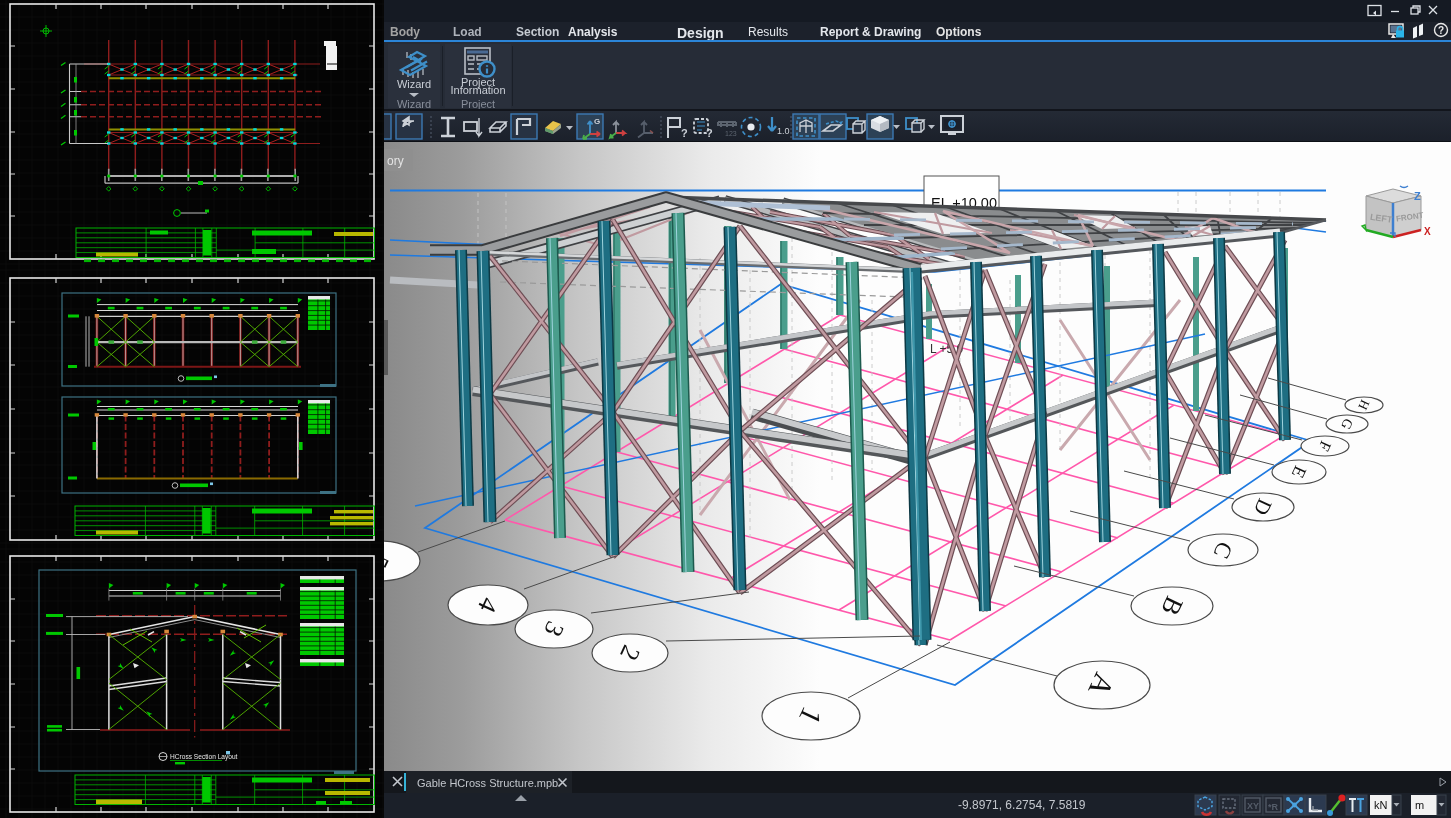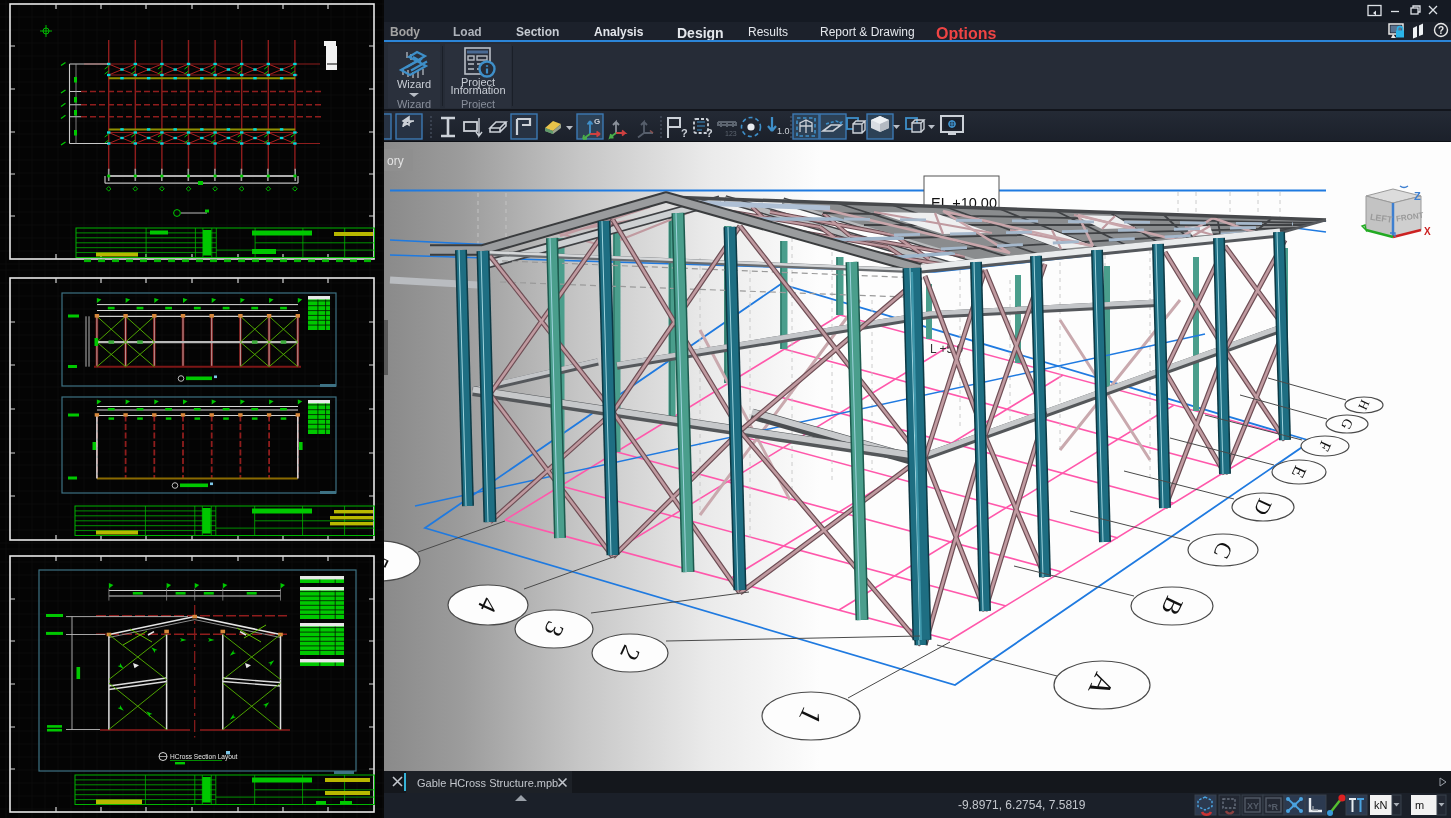--- a/index.html
+++ b/index.html
@@ -15,25 +15,25 @@
 <path d="M31 11.5h8"></path>
 <rect x="51" y="8" width="7" height="6"></rect>
         <path d="M53 8v-2h7v6h-2"></path>
 <path d="M69 6l8 8M77 6l-8 8"></path>
 </g>
     </svg>
     <div style="position:absolute;left:384px;top:22px;width:1067px;height:18px;background:#1c212b"></div>
     <div style="position:absolute;left:390px;top:25px;font-size:12px;font-weight:bold;color:#a3a3a3">Body</div>
     <div style="position:absolute;left:453px;top:25px;font-size:12px;font-weight:bold;color:#aeb3bb">Load</div>
     <div style="position:absolute;left:516px;top:25px;font-size:12px;font-weight:bold;color:#c6cbd2">Section</div>
-    <div style="position:absolute;left:594px;top:25px;font-size:12px;font-weight:bold;color:#e4e7ec">Analysis</div>
+    <div style="position:absolute;left:568px;top:25px;font-size:12px;font-weight:bold;color:#e4e7ec">Analysis</div>
     <div style="position:absolute;left:677px;top:25px;font-size:14px;font-weight:bold;color:#e4e7ec">Design</div>
     <div style="position:absolute;left:748px;top:25px;font-size:12px;font-weight:normal;color:#e4e7ec">Results</div>
-    <div style="position:absolute;left:820px;top:25px;font-size:12px;font-weight:normal;color:#e4e7ec">Report &amp; Drawing</div>
-    <div style="position:absolute;left:936px;top:25px;font-size:16px;font-weight:bold;color:#ef4444">Options</div>
+    <div style="position:absolute;left:820px;top:25px;font-size:12px;font-weight:bold;color:#e4e7ec">Report &amp; Drawing</div>
+    <div style="position:absolute;left:936px;top:25px;font-size:12px;font-weight:bold;color:#e5e5e5">Options</div>
     <svg style="position:absolute;left:1385px;top:22px" width="66" height="18">
 <rect x="4" y="2" width="14" height="10" fill="none" stroke="#e8e8e8" stroke-width="1.5"></rect>
 <rect x="5.5" y="3.5" width="11" height="7" fill="#5a7390"></rect>
 <path d="M8 12l3 4h-5z" fill="#e8e8e8"></path>
 <rect x="11" y="8.5" width="8" height="7" fill="#2ab4e8"></rect>
       <path d="M12.5 9v-2a2.5 2.5 0 015 0v2" stroke="#2ab4e8" stroke-width="1.6" fill="none"></path>
 <path d="M28 6l4-2v11l-4 1.5zM34 3.5l4-2v11l-4 1.5z" fill="#eef1f4"></path>
 <circle cx="56" cy="8" r="6.5" fill="none" stroke="#e8e8e8" stroke-width="1.4"></circle>
 <text x="53" y="12" font-size="10" font-weight="bold" fill="#e8e8e8">?</text>
 </svg>

